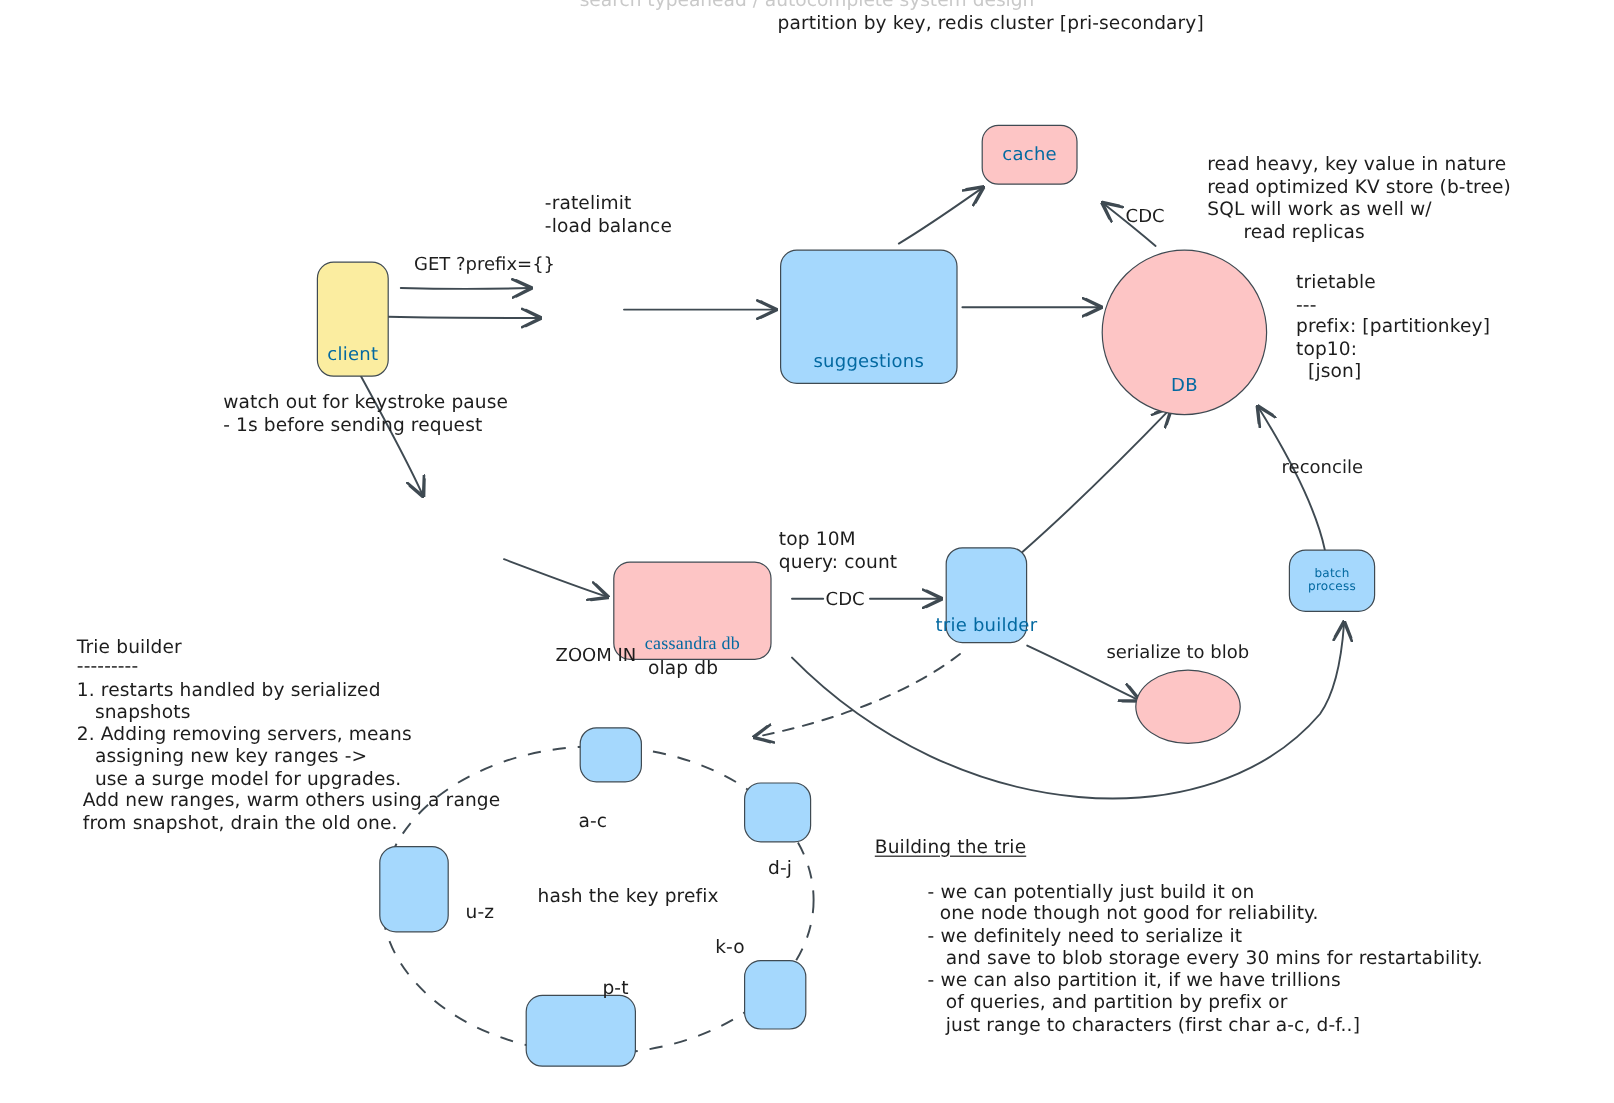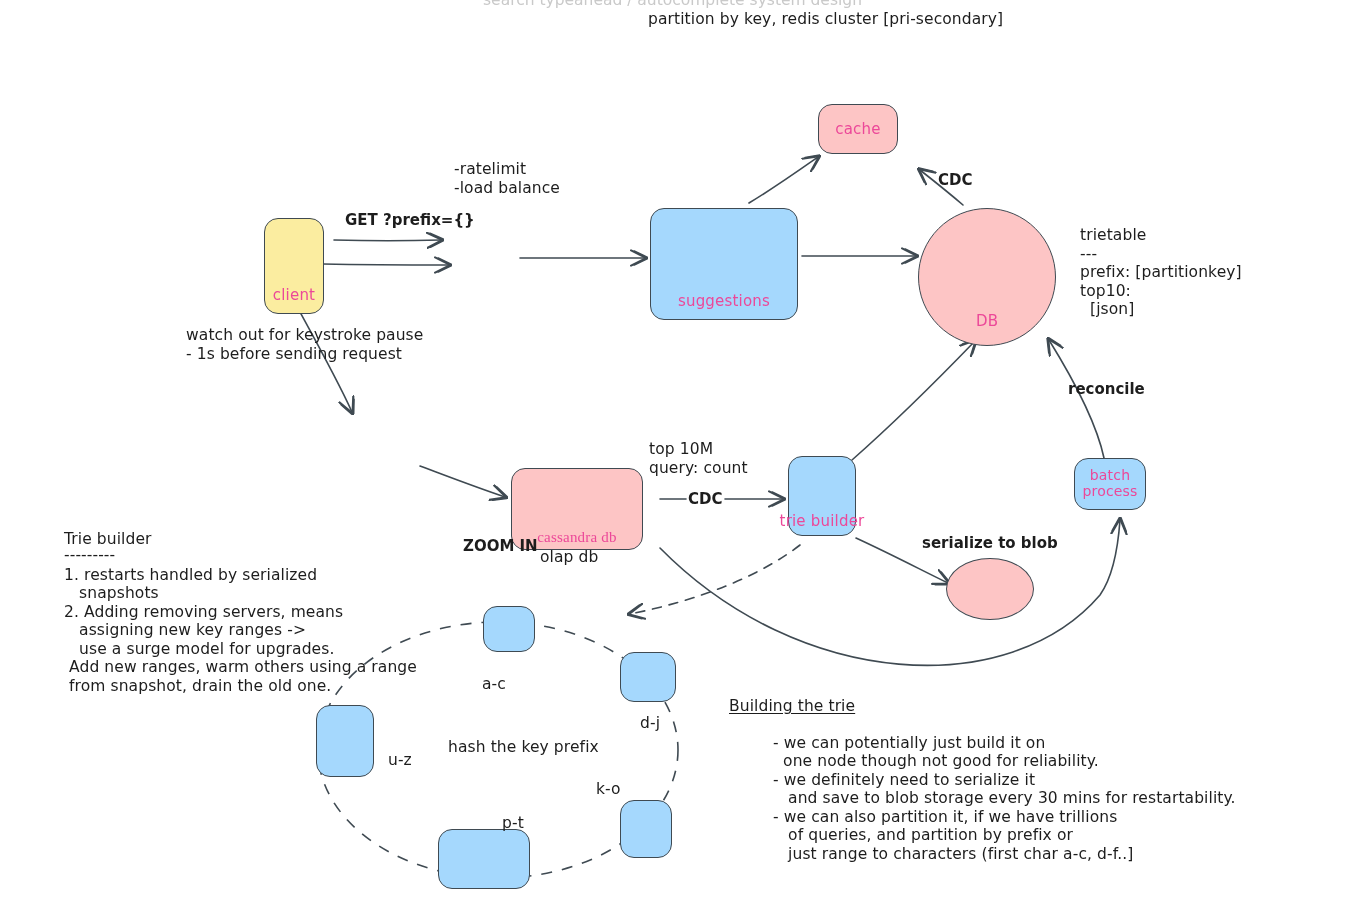--- a/index.html
+++ b/index.html
@@ -19,38 +19,38 @@
   .rrect{border-radius:14px;}
   .circle{border-radius:50%;}
   .fill-blue .shape{background:#a5d8fd;}
   .fill-pink .shape{background:#fdc5c5;}
   .fill-yellow .shape{background:#fbeda0;}
   .nodelabel{
     position:absolute;left:0;right:0;
     text-align:center;
     font-size:15px;line-height:1.12;
     letter-spacing:.2px;
-    color:#ec4899;
+    color:#0369a1;
     white-space:pre;
     pointer-events:none;
   }
   .lbl-bottom{bottom:10px;}
   .lbl-mid{top:50%;transform:translateY(-50%);}
   .note{
     position:absolute;
     font-size:15.5px;
     line-height:18.5px;
     white-space:pre;
     color:#1d1d1d;
     letter-spacing:.1px;
   }
   .edgelabel{
     position:absolute;
     font-size:15px;line-height:17px;
-    white-space:pre;color:#1d1d1d;font-weight:bold;
+    white-space:pre;color:#1d1d1d;
   }
   .titlecrop{
     position:absolute;left:0;right:0;top:-9px;
     text-align:center;font-size:15.5px;color:#c9c9c9;white-space:pre;
   }
   .u-line{text-decoration:underline;text-underline-offset:2px;}
 </style>
 </head>
 <body>
 
@@ -131,21 +131,21 @@
   </div>
   <div class="note" style="left:540px;top:548px;">olap db</div>
 
   <div class="node fill-blue" style="left:788px;top:456px;width:68px;height:80px;">
     <div class="shape rrect"></div>
     <div class="nodelabel" style="bottom:6px;left:-12px;right:-12px;">trie builder</div>
   </div>
 
   <div class="node fill-blue" style="left:1074px;top:458px;width:72px;height:52px;">
     <div class="shape rrect"></div>
-    <div class="nodelabel lbl-mid" style="font-size:14px;">batch
+    <div class="nodelabel lbl-mid" style="font-size:10px;">batch
 process</div>
   </div>
 
   <div class="node fill-pink" style="left:946px;top:558px;width:88px;height:62px;">
     <div class="shape circle"></div>
   </div>
 
   <div class="node fill-blue" style="left:483px;top:606px;width:52px;height:46px;">
     <div class="shape rrect"></div>
   </div>
@@ -179,20 +179,24 @@
   <div class="edgelabel" style="left:1068px;top:381px;">reconcile</div>
   <div class="edgelabel" style="left:922px;top:535px;">serialize to blob</div>
   <div class="edgelabel" style="left:463px;top:538px;">ZOOM IN</div>
 
   <div class="note" style="left:648px;top:10px;">partition by key, redis cluster [pri-secondary]</div>
 
   <div class="note" style="left:454px;top:160px;">-ratelimit
 -load balance</div>
 
 
+  <div class="note" style="left:1006px;top:128px;">read heavy, key value in nature
+read optimized KV store (b-tree)
+SQL will work as well w/
+      read replicas</div>
 
   <div class="note" style="left:1080px;top:226px;">trietable
 ---
 prefix: [partitionkey]
 top10:
   [json]</div>
 
   <div class="note" style="left:186px;top:326px;">watch out for keystroke pause
 - 1s before sending request</div>
 

